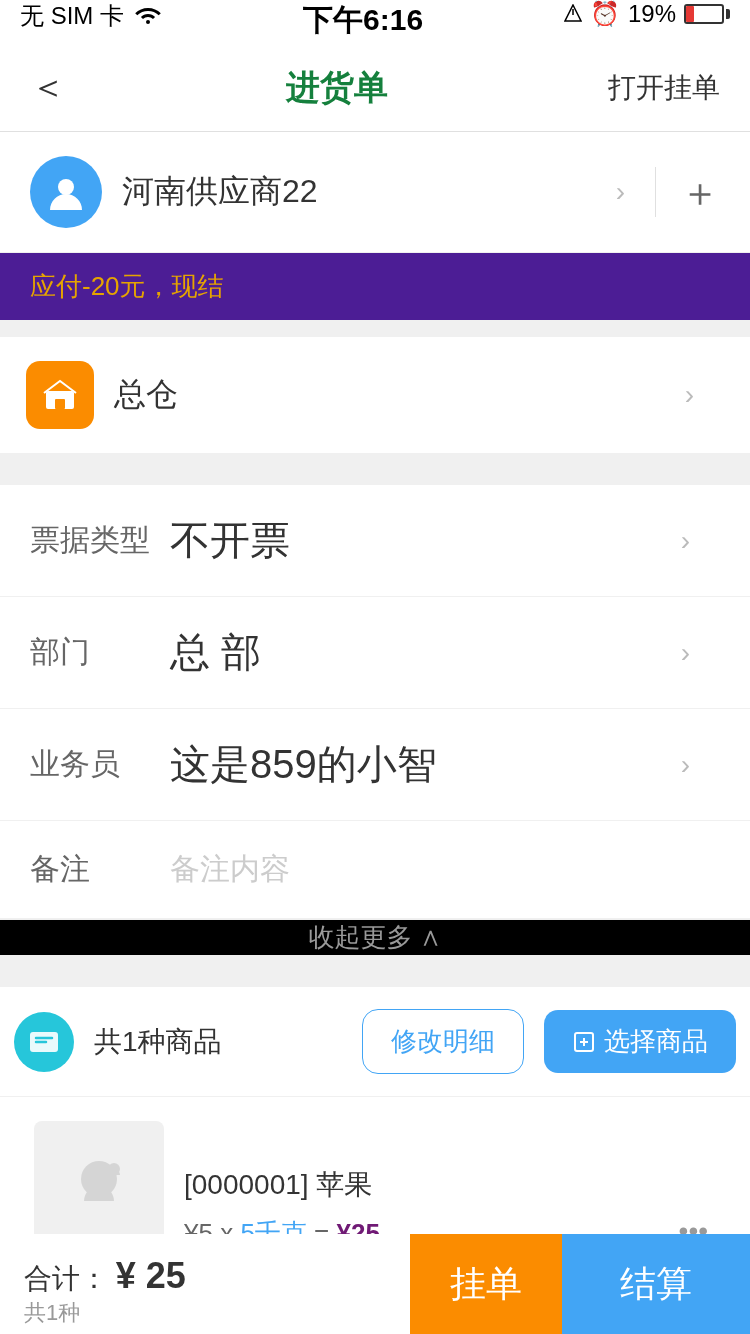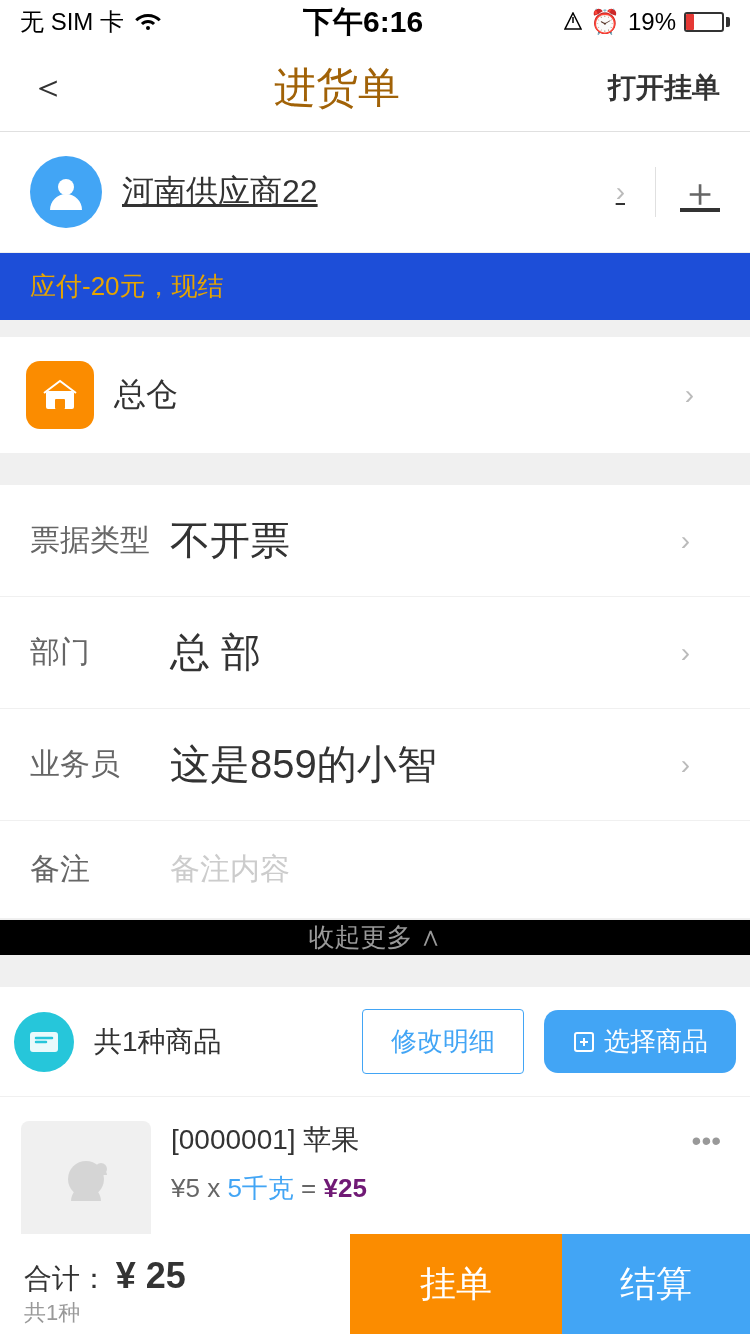--- a/index.html
+++ b/index.html
@@ -11,21 +11,21 @@
       background: #f0f0f0;
       font-size: 28px;
       color: #333;
     }
 
     
     .status-bar {
       height: 44px;
       background: #fff;
       display: flex;
-      align-items: center;
+      align-items: flex-start;
       justify-content: space-between;
       padding: 0 20px;
       font-size: 24px;
       color: #000;
     }
     .status-left { display: flex; align-items: center; gap: 10px; }
     .status-center { font-size: 30px; font-weight: 600; }
     .status-right { display: flex; align-items: center; gap: 8px; font-size: 24px; }
     .battery {
       display: inline-flex; align-items: center; gap: 2px;
@@ -54,44 +54,42 @@
       justify-content: space-between;
       padding: 0 30px;
       border-bottom: 1px solid #e0e0e0;
     }
     .nav-back {
       font-size: 36px;
       color: #333;
       cursor: pointer;
     }
     .nav-title {
-      font-size: 42px;
-      font-weight: 400;
-      color: #a16207;
+      font-size: 34px;
+      font-weight: 700;
+      color: #15803d;
     }
     .nav-action {
       font-size: 28px;
       color: #333;
       cursor: pointer;
-      font-weight: bold;
     }
 
     
     .section {
       background: #fff;
       margin-bottom: 16px;
     }
 
     
     .supplier-row {
       display: flex;
       align-items: center;
       padding: 24px 30px;
       border-bottom: 1px solid #f0f0f0;
-      text-decoration: underline;
     }
     .supplier-avatar {
       width: 72px; height: 72px;
       border-radius: 50%;
       background: #42a5f5;
       display: flex; align-items: center; justify-content: center;
       margin-right: 20px;
       flex-shrink: 0;
     }
     .supplier-avatar svg { width: 40px; height: 40px; }
@@ -111,21 +109,21 @@
       margin-right: 24px;
     }
     .plus-btn {
       font-size: 40px;
       color: #666;
       cursor: pointer;
     }
 
     
     .info-banner {
-      background: #1d4ed8;
+      background: #4c1d95;
       padding: 16px 30px;
       font-size: 26px;
       color: #e6a400;
       border-bottom: 1px solid #f0f0f0;
     }
 
     
     .warehouse-row {
       display: flex;
       align-items: center;
@@ -198,43 +196,43 @@
     .products-count {
       flex: 1;
       font-size: 28px;
       color: #333;
     }
     .btn-outline {
       border: 1px solid #42a5f5;
       color: #42a5f5;
       background: #fff;
       padding: 14px 28px;
-      border-radius: 4px;
+      border-radius: 16px;
       font-size: 26px;
       cursor: pointer;
     }
     .btn-filled {
       background: #42a5f5;
       color: #fff;
       border: none;
       padding: 14px 28px;
       border-radius: 14px;
       font-size: 26px;
       cursor: pointer;
       display: flex;
       align-items: center;
       gap: 8px;
     }
 
     
     .product-item {
       background: #fff;
       display: flex;
-      align-items: flex-start;
-      padding: 24px 21px;
+      align-items: flex-end;
+      padding: 24px 34px;
       border-top: 1px solid #f0f0f0;
       gap: 20px;
     }
     .product-thumb {
       width: 130px; height: 130px;
       background: #f0f0f0;
       border-radius: 8px;
       display: flex; align-items: center; justify-content: center;
       flex-shrink: 0;
     }
@@ -263,21 +261,21 @@
     }
     .total-section {
       flex: 1;
       padding: 0 24px;
       margin-top: 15px;
     }
     .total-label { font-size: 28px; color: #333; }
     .total-amount { font-size: 36px; font-weight: 700; color: #333; display: inline; }
     .total-count { font-size: 22px; color: #999; display: block; }
     .btn-suspend {
-      width: 212px; height: 100px;
+      width: 152px; height: 100px;
       background: #fb8c00;
       color: #fff;
       font-size: 36px;
       border: none;
       display: flex; align-items: center; justify-content: center;
       cursor: pointer;
       flex-shrink: 0;
     }
     .btn-checkout {
       width: 188px; height: 100px;

